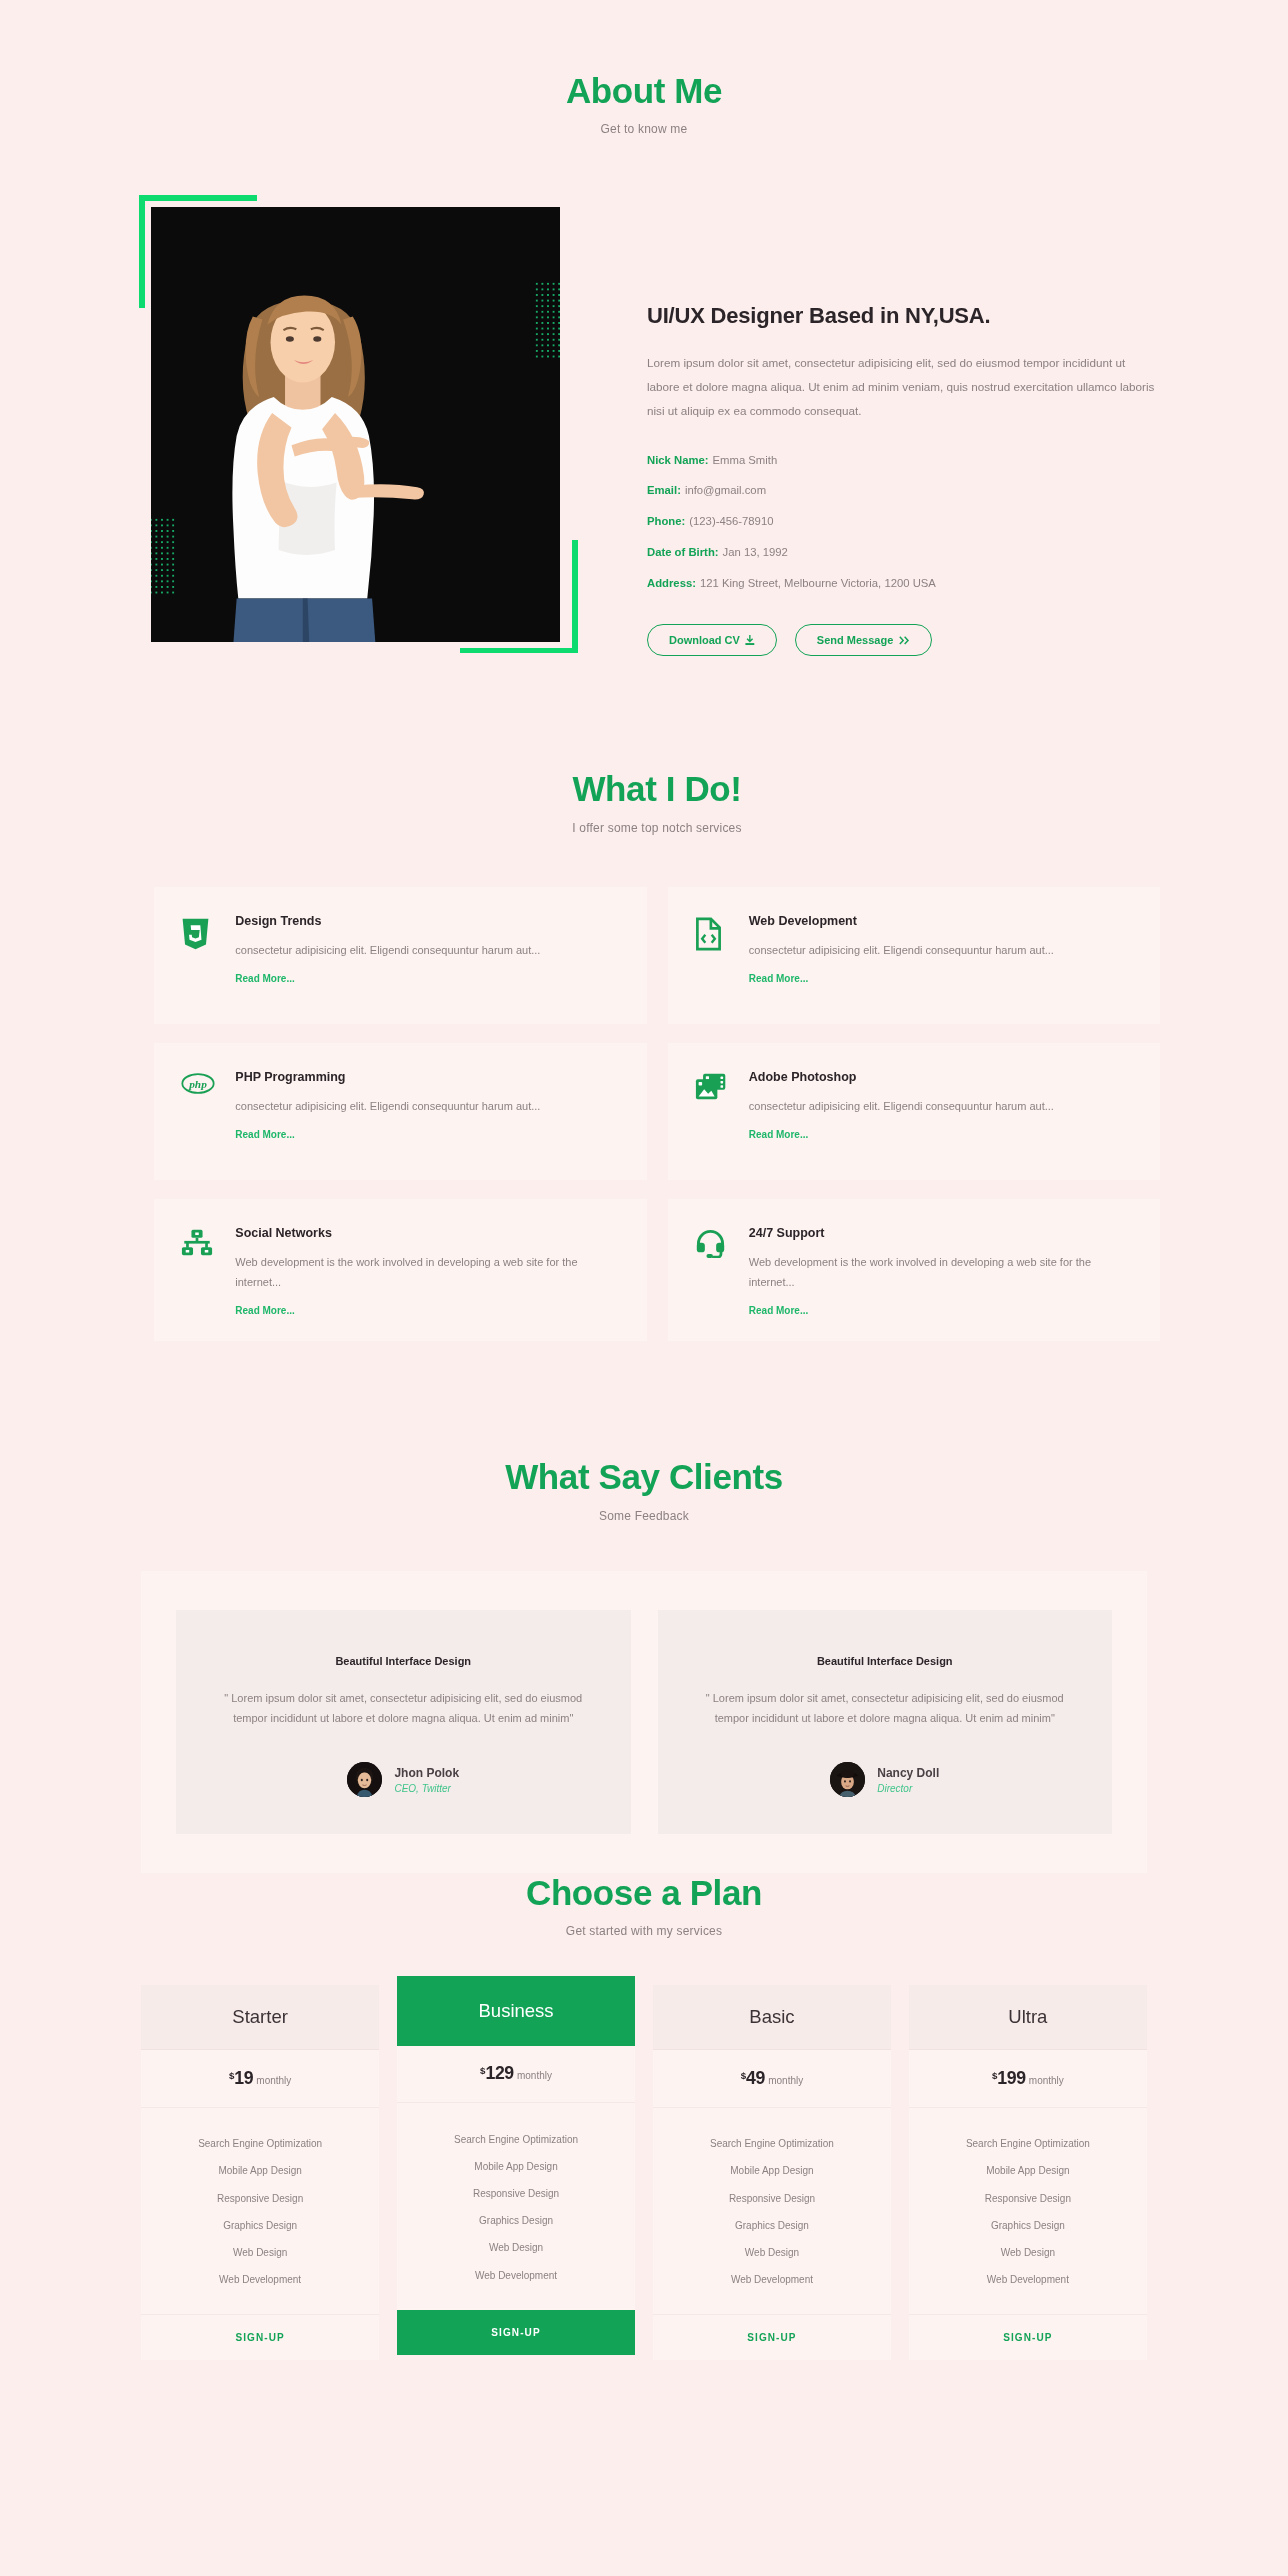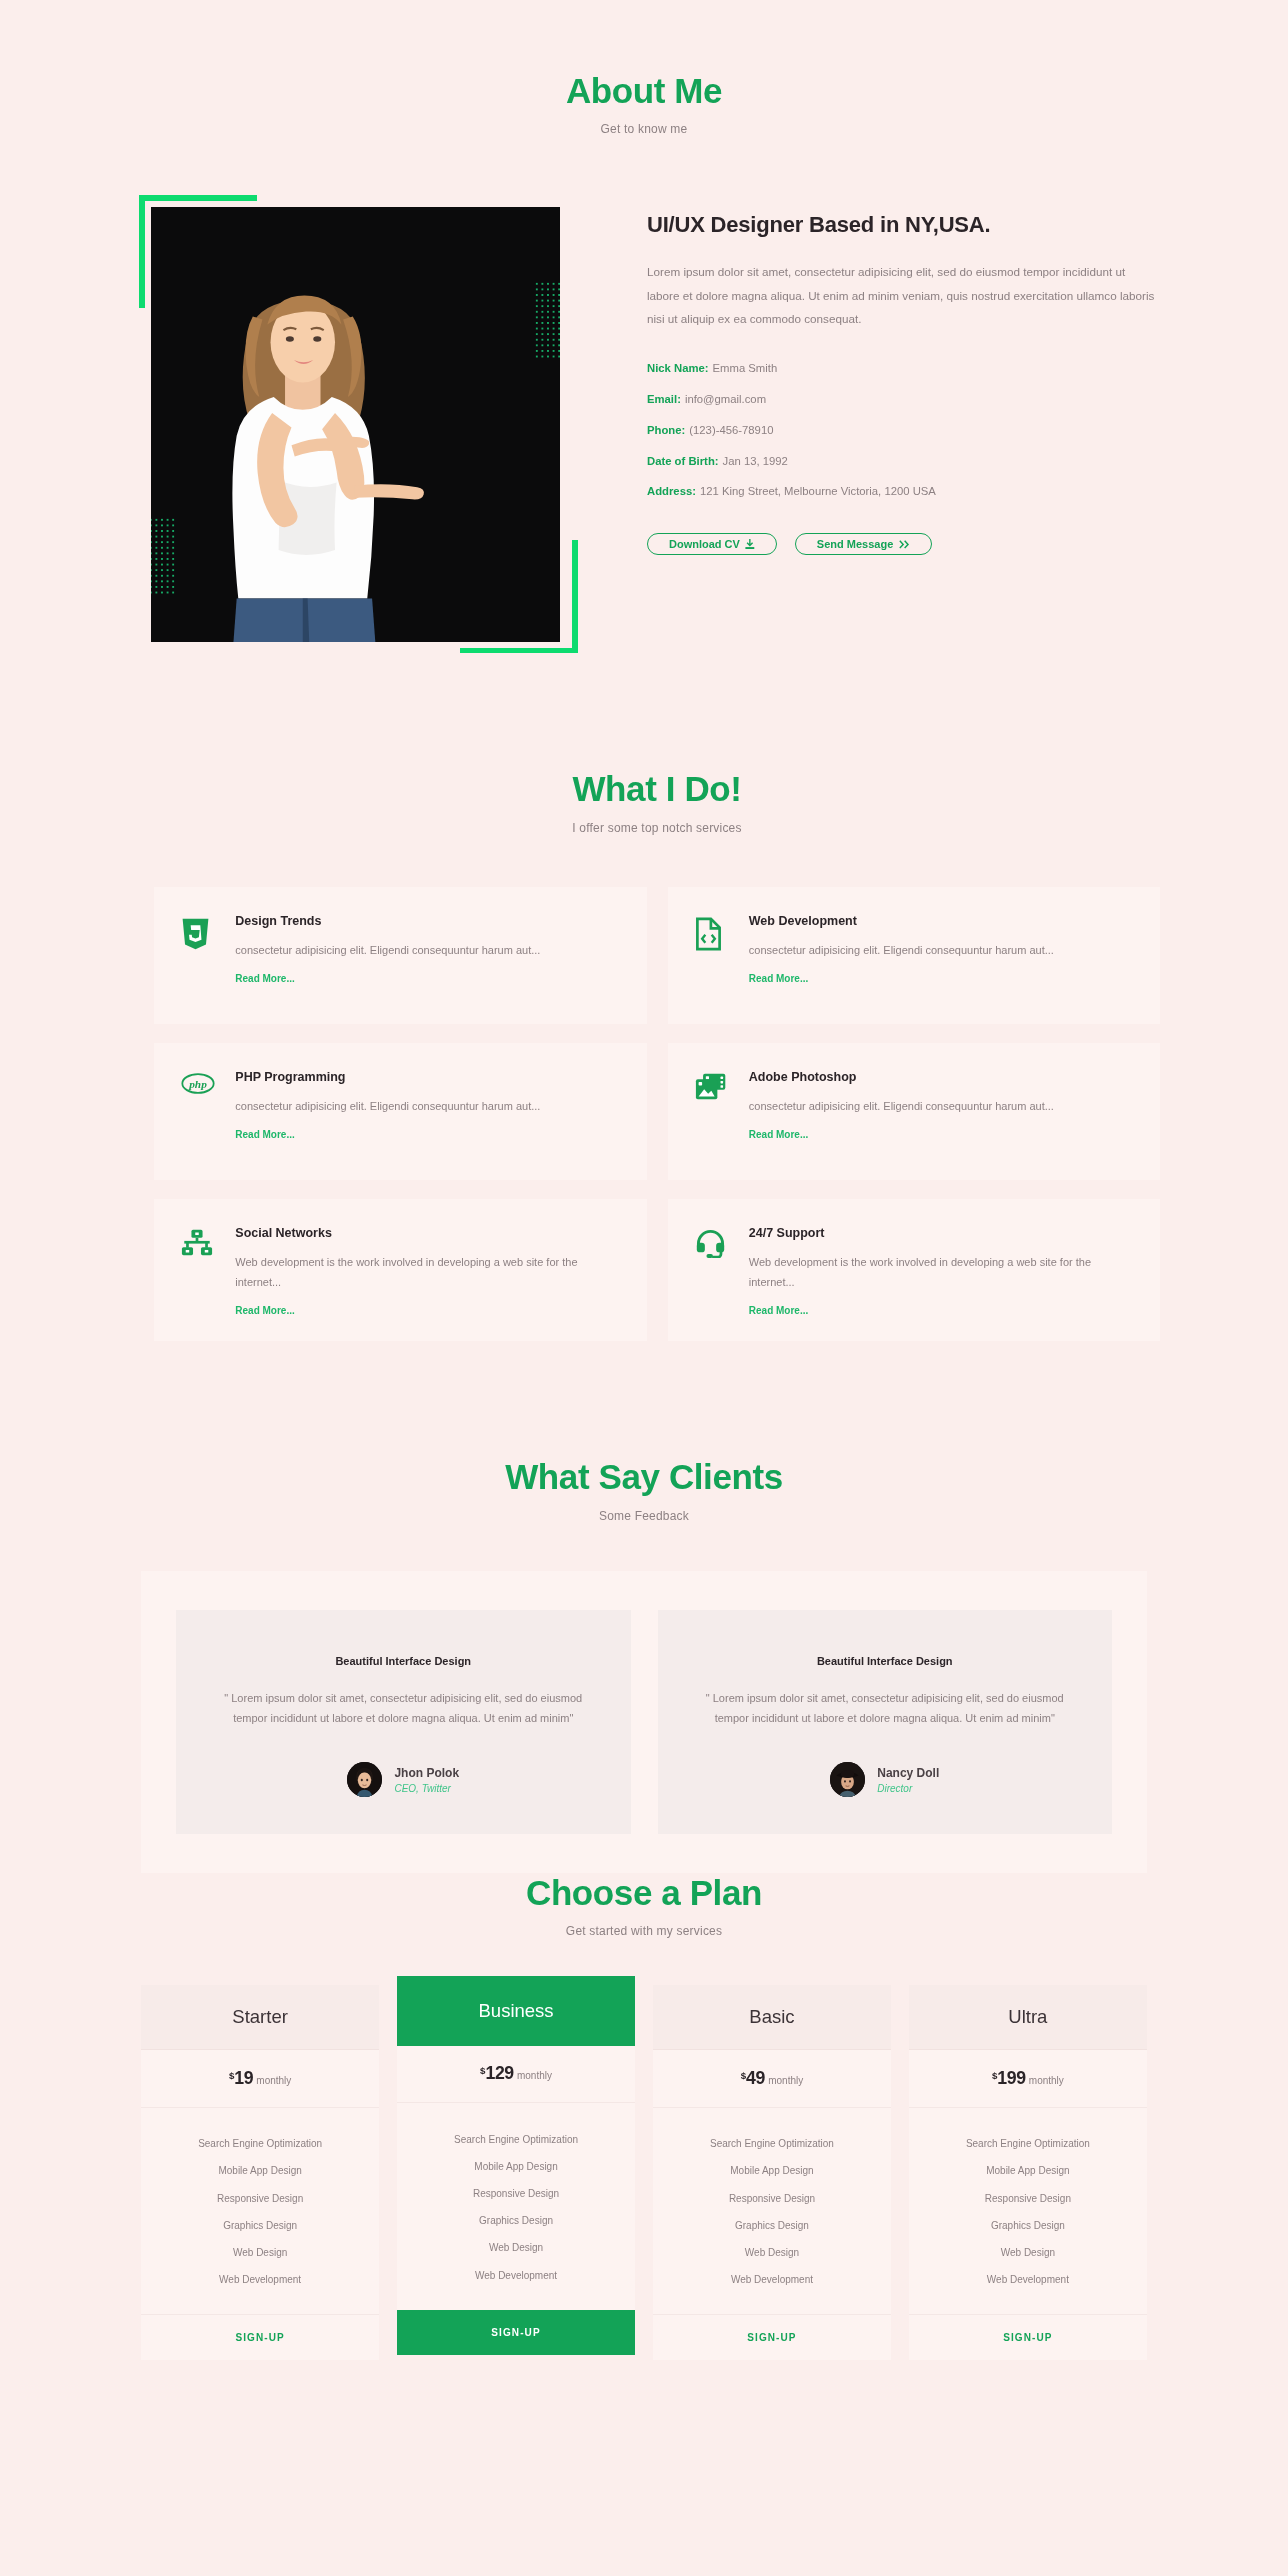--- a/index.html
+++ b/index.html
@@ -28,21 +28,21 @@
     margin-top: 11.3px;
     letter-spacing: 0.2px;
   }
 
   
   .about-sec { padding-top: 71px; }
   .about-wrap {
     width: 1022px;
     margin: 56px auto 0;
     display: flex;
-    align-items: flex-start;
+    align-items: flex-end;
   }
   .photo-col { width: 451px; flex: none; position: relative; padding: 14.5px 14.5px 14.5px 17.7px; }
   .photo-frame {
     position: relative;
     width: 409px;
     height: 435px;
     background: #0b0b0c;
     overflow: hidden;
   }
   .photo-frame .person {
@@ -106,21 +106,21 @@
   .info-row { font-size: 11.3px; line-height: 2.72; }
   .info-row b { color: #13a357; font-weight: 700; }
   .info-row span { color: #8d8183; margin-left: 4px; }
 
   .btn-row { margin-top: 26px; display: flex; gap: 17.7px; }
   .pill {
     display: inline-flex;
     align-items: center;
     justify-content: center;
     gap: 5.6px;
-    height: 22px;
+    height: 32px;
     padding: 0 21px;
     border: 1.3px solid #13a357;
     border-radius: 19.3px;
     color: #13a357;
     background: transparent;
     font-size: 11px;
     font-weight: 700;
     cursor: pointer;
     font-family: "Liberation Sans", sans-serif;
   }

